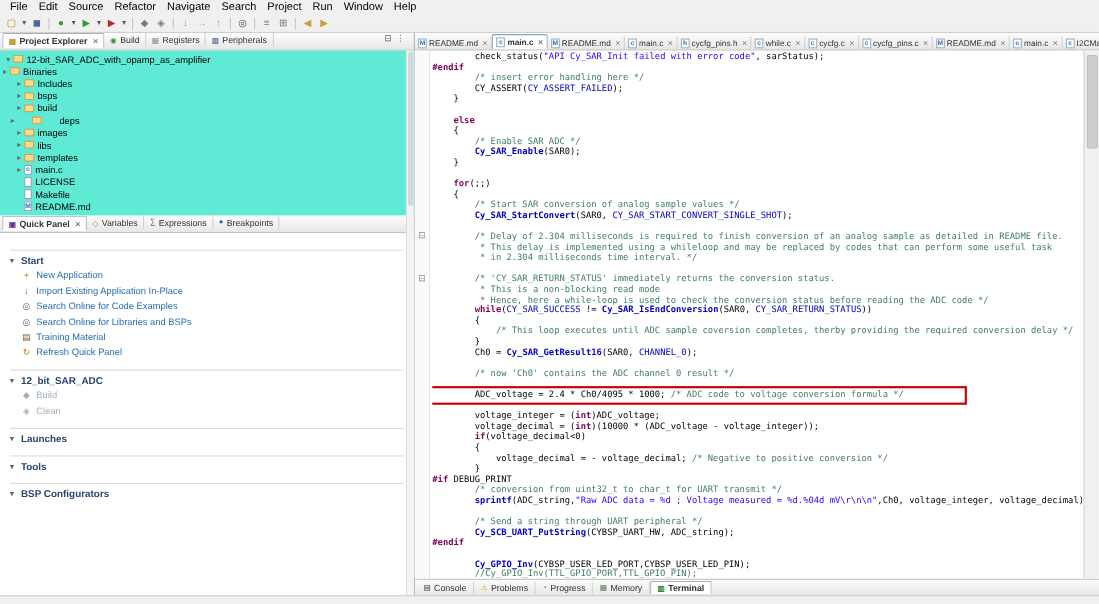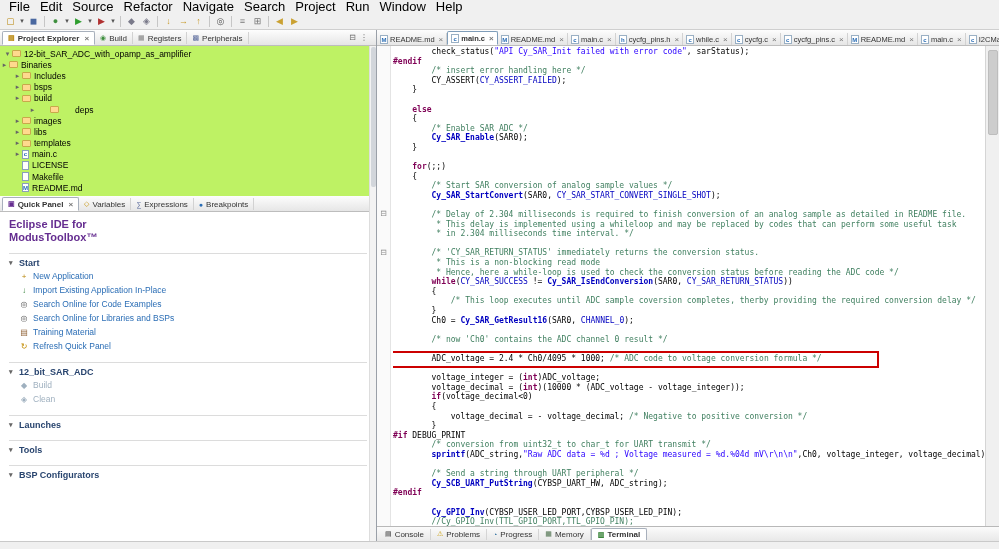--- a/index.html
+++ b/index.html
@@ -1,35 +1,35 @@
 <!DOCTYPE html>
 <html style="--kw: #7f0055; --cm: #3f7f5f; --str: #2a00ff; --fn: #0000c0; --brand: #652d90; --link: #2a6db5; --disabled: #9fb0bf; --hl: #cc0000;"><head>
 <meta charset="utf-8">
 <style>
   *{margin:0;padding:0;box-sizing:border-box}
   html,body{width:999px;height:549px;overflow:hidden;background:#f0f0f0;
     font-family:"Liberation Sans",sans-serif;color:#000;font-size:9px}
   
   .menubar{height:13px;display:flex;align-items:center;padding-left:4px;background:#f0f0f0}
-  .menu-item{padding:0 5px;font-size:13px;cursor:default}
+  .menu-item{padding:0 5px;font-size:10px;cursor:default}
   .toolbar{height:17px;display:flex;align-items:center;padding:0 3px;background:#f0f0f0;border-bottom:1px solid #cfcfcf}
   .tb-icon{width:15px;height:14px;display:flex;align-items:center;justify-content:center;font-size:9px;border-radius:2px}
   .tb-dd{width:8px;font-size:7px}
   .tb-sep{width:1px;height:11px;background:#c6c6c6;margin:0 3px}
   
   .main{display:flex;height:511px}
   .left-panel{width:377px;min-width:377px;display:flex;flex-direction:column;border-right:1px solid #9aa0a8;background:#fff;position:relative}
-  .panel-tabs{height:16px;display:flex;align-items:center;background:linear-gradient(#fdfdfd,#e6e6e6);border-bottom:1px solid #bdbdbd;padding-left:2px}
+  .panel-tabs{height:16px;display:flex;align-items:flex-start;background:linear-gradient(#fdfdfd,#e6e6e6);border-bottom:1px solid #bdbdbd;padding-left:2px}
   .ptab{display:flex;align-items:center;gap:3px;padding:2px 5px 1px 5px;font-size:8px;color:#333;border-right:1px solid #d2d2d2;white-space:nowrap}
   .ptab.active{background:#fff;border:1px solid #a8b0bc;border-bottom:1px solid #fff;font-weight:bold;border-radius:2px 2px 0 0}
   .ptab-ico{font-size:7px}
   .tabx{color:#777;font-size:8px;margin-left:2px}
   .head-icons{margin-left:auto;display:flex;gap:4px;padding-right:8px;color:#666;font-size:8px;align-items:center}
   
-  .tree{height:150px;overflow:hidden;background:#bef264;padding-top:2px;font-size:8.5px}
+  .tree{height:150px;overflow:hidden;background:#5eead4;padding-top:2px;font-size:8.5px}
   .trow{display:flex;align-items:center;height:11.2px;white-space:nowrap}
   .texp{width:9px;text-align:center;color:#666;font-size:7px}
   .folder-ico{width:9px;height:7px;background:#ffd98e;border:1px solid #c8a84b;border-radius:1px;margin-right:3px}
   .file-ico{width:7px;height:9px;background:#fff;border:1px solid #8aa0b8;margin-right:3px;font-size:6px;
     display:flex;align-items:center;justify-content:center;color:#2a6db5;font-weight:bold}
   
   .quickpanel{flex:1;background:#fff;padding:6px 9px;overflow:hidden}
   .brand{color:var(--brand,#652d90);font-weight:bold;font-size:11px;line-height:13px}
   .qp-section{margin-top:9px;border-top:1px solid #dcdcdc;padding-top:3px}
   .qp-header{display:flex;align-items:center;gap:3px;color:#29456f;font-weight:bold;font-size:9px;height:12px}
@@ -154,21 +154,21 @@
         <div class="trow" style="padding-left: 13px;">
           <span class="texp">▸</span>
           <span class="folder-ico"></span>
           <span>bsps</span>
         </div>
         <div class="trow" style="padding-left: 13px;">
           <span class="texp">▸</span>
           <span class="folder-ico"></span>
           <span>build</span>
         </div>
-        <div class="trow" style="padding-left: 28px; gap: 13px;">
+        <div class="trow" style="padding-left: 7px; gap: 13px;">
           <span class="texp">▸</span>
           <span class="folder-ico"></span>
           <span>deps</span>
         </div>
         <div class="trow" style="padding-left: 13px;">
           <span class="texp">▸</span>
           <span class="folder-ico"></span>
           <span>images</span>
         </div>
         <div class="trow" style="padding-left: 13px;">
@@ -215,24 +215,20 @@
         <span class="ptab">
           <span class="ptab-ico" style="color: rgb(85, 102, 153);">∑</span>
           <span>Expressions</span>
         </span>
         <span class="ptab">
           <span class="ptab-ico" style="color: rgb(42, 109, 181);">●</span>
           <span>Breakpoints</span>
         </span>
       </div>
     <div class="quickpanel">
-      <div class="brand">
-        <div>Eclipse IDE for</div>
-        <div>ModusToolbox™</div>
-      </div>
     <div class="qp-section">
           <div class="qp-header">
             <span class="qp-tri">▾</span>
             <span>Start</span>
           </div>
           <div class="qp-item">
             <span class="qp-ico" style="color: rgb(184, 134, 11);">+</span>
             <span>New Application</span>
           </div>
           <div class="qp-item">

